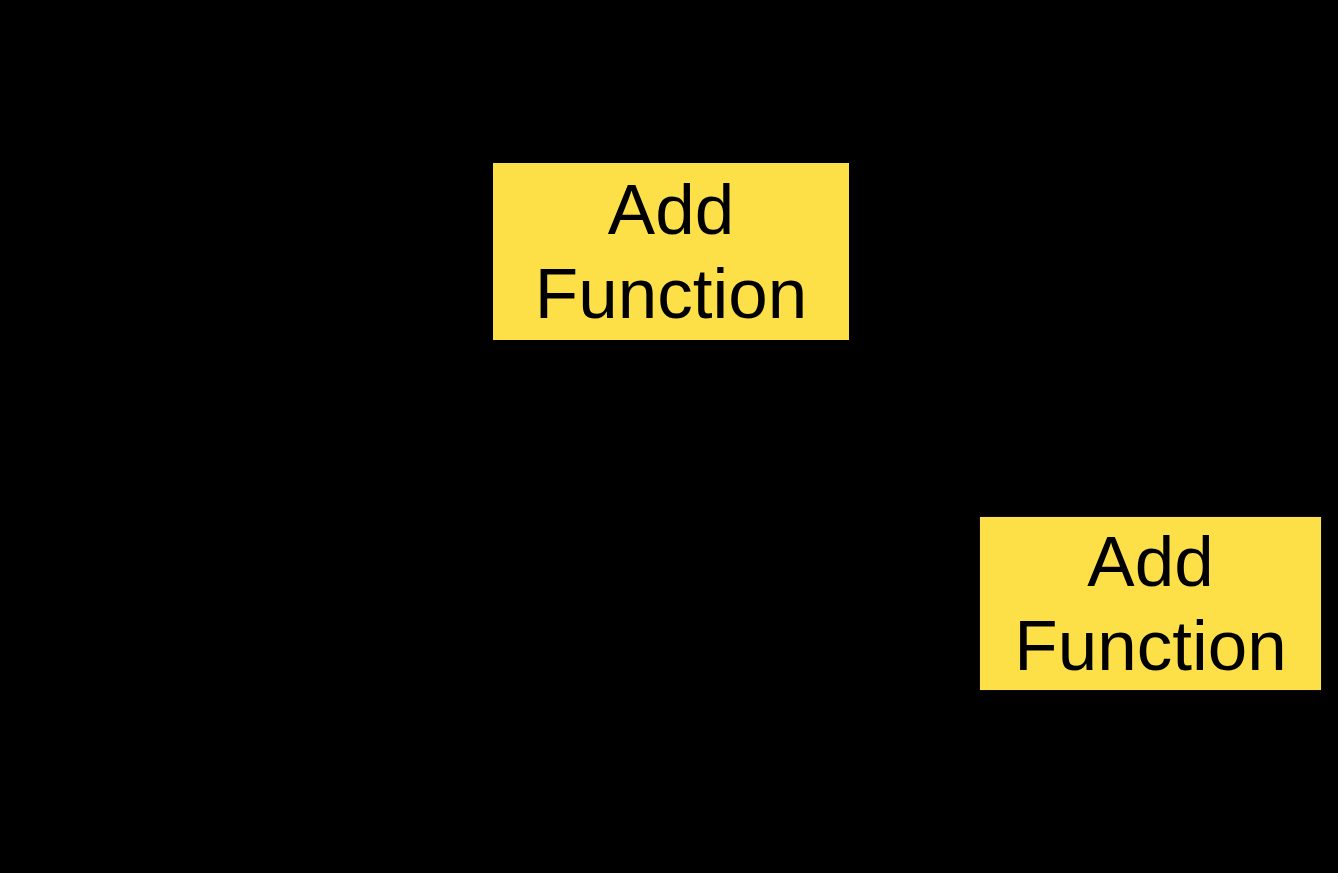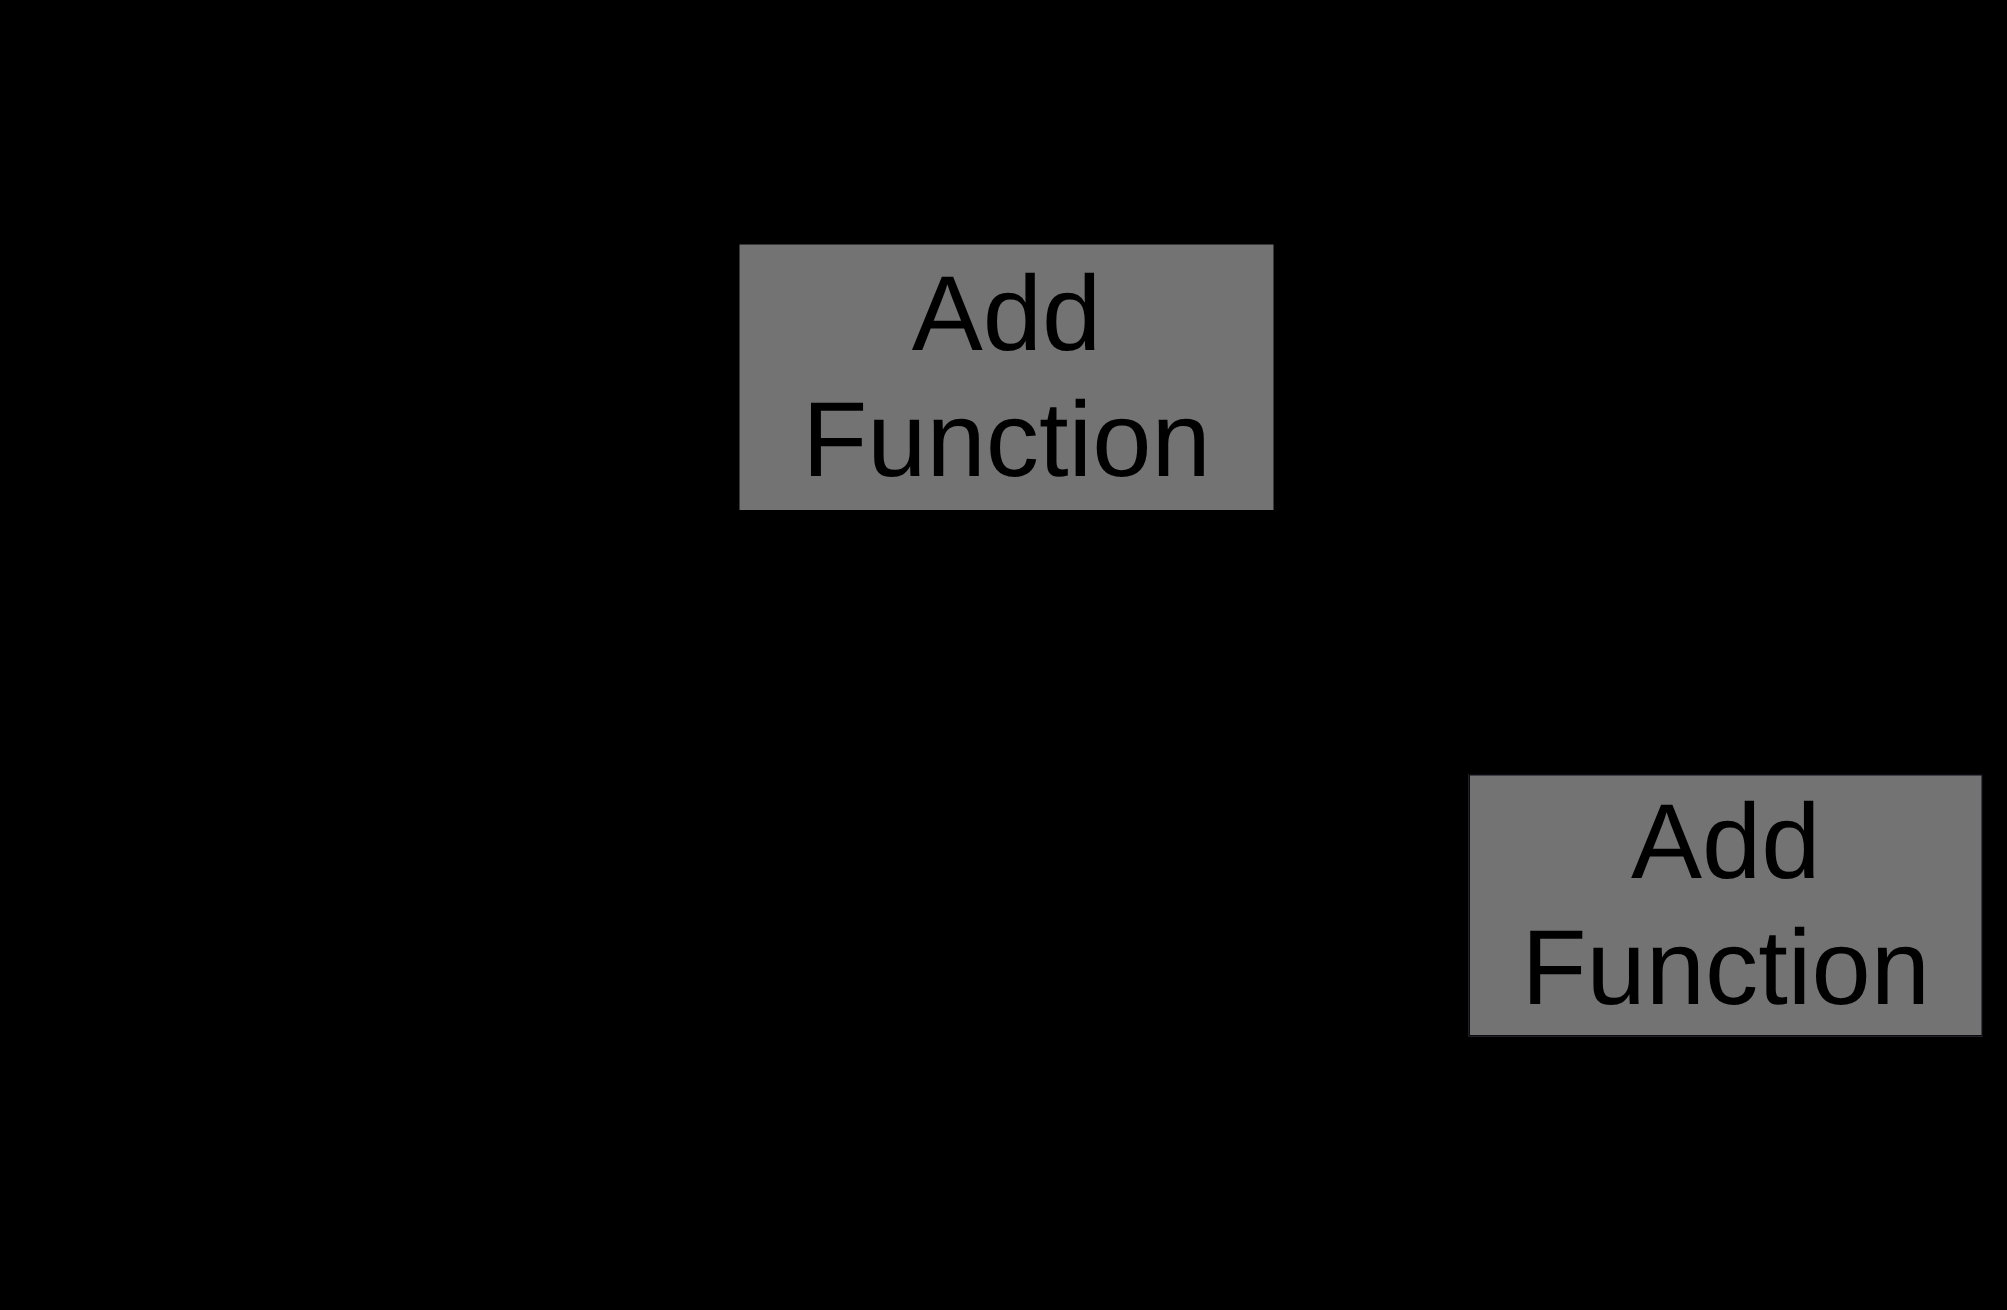--- a/index.html
+++ b/index.html
@@ -14,21 +14,21 @@
     width: 1338px;
     height: 873px;
     background: #000000;
     overflow: hidden;
     font-family: "Liberation Sans", "DejaVu Sans", sans-serif;
   }
 
   .func-button {
     position: absolute;
     box-sizing: border-box;
-    background: #737373;
+    background: #fde047;
     color: #000000;
     display: flex;
     flex-direction: column;
     align-items: center;
     justify-content: center;
     text-align: left;
     font-size: 71px;
     font-weight: 400;
     line-height: 1.17;
     letter-spacing: 0px;

